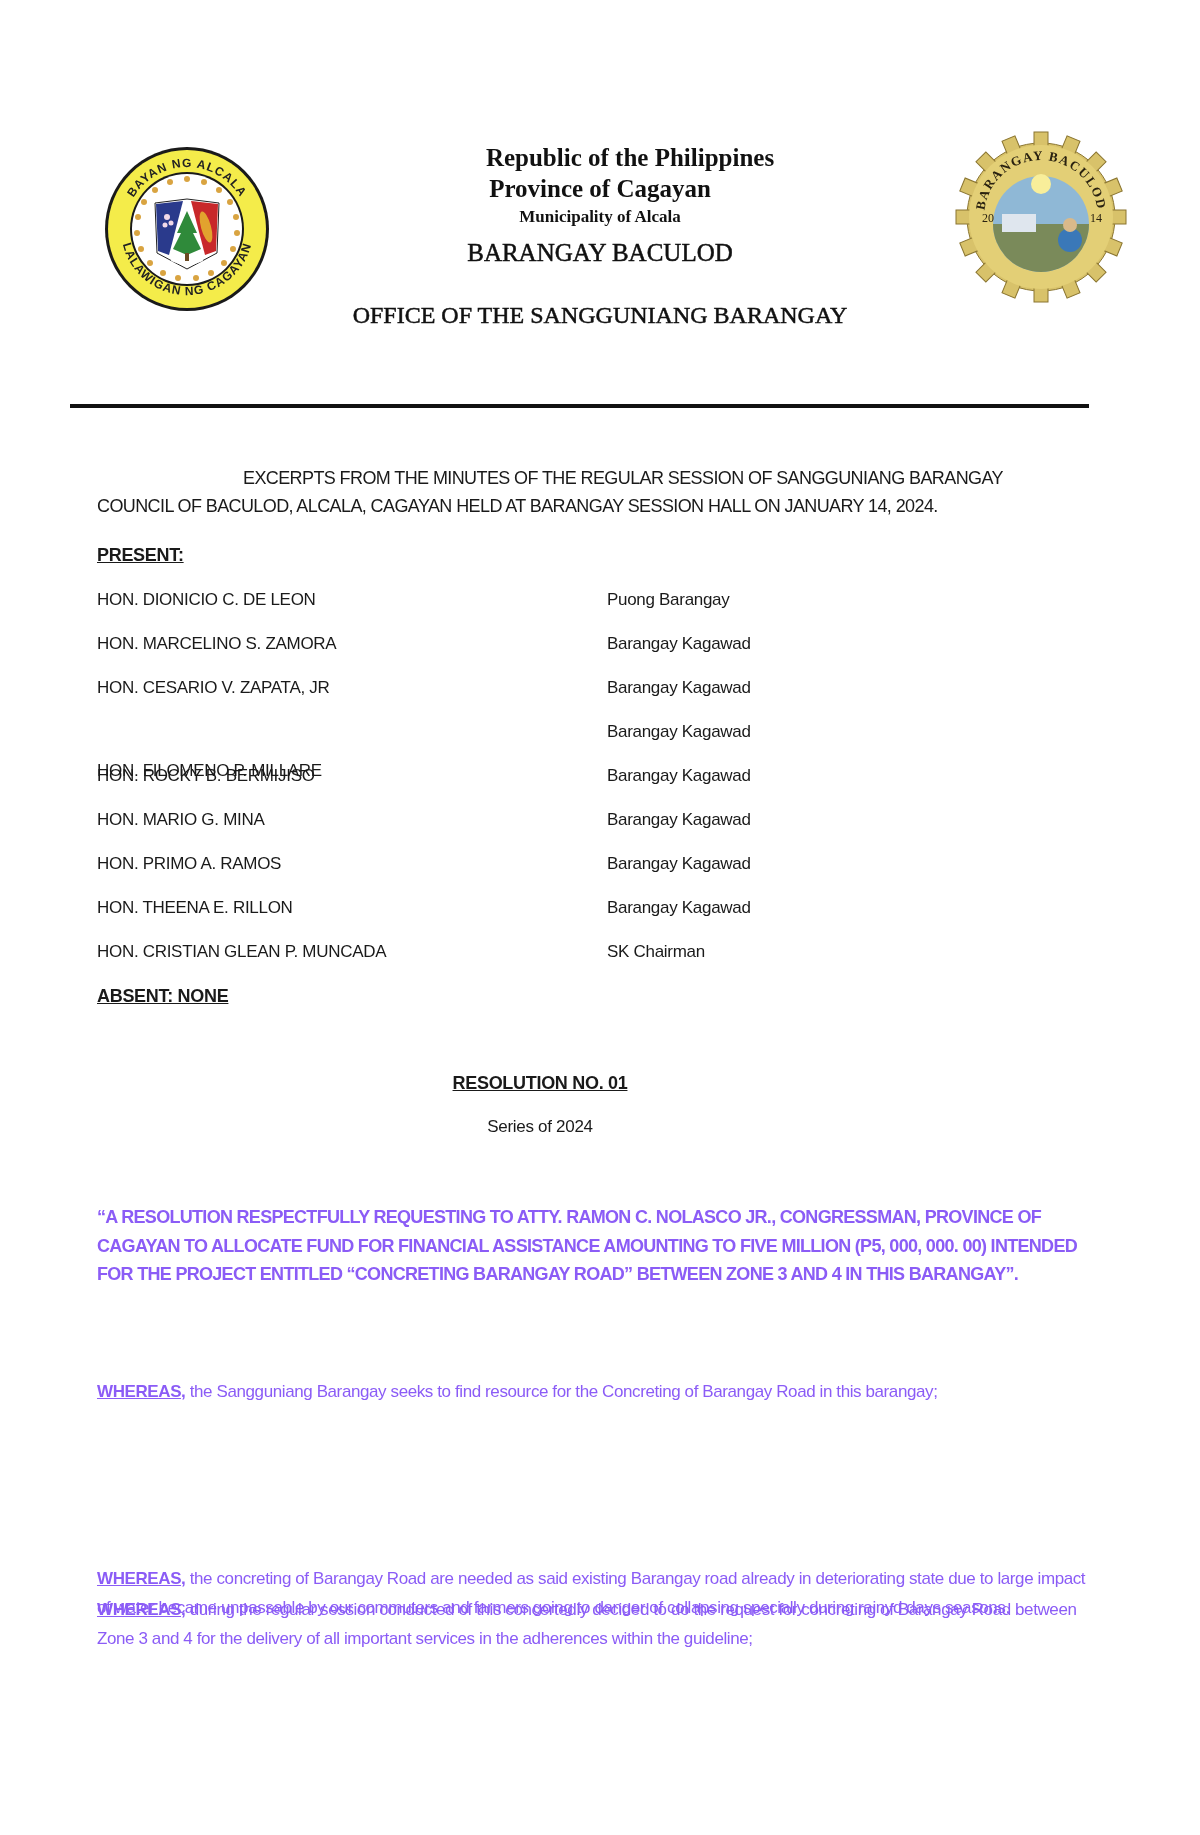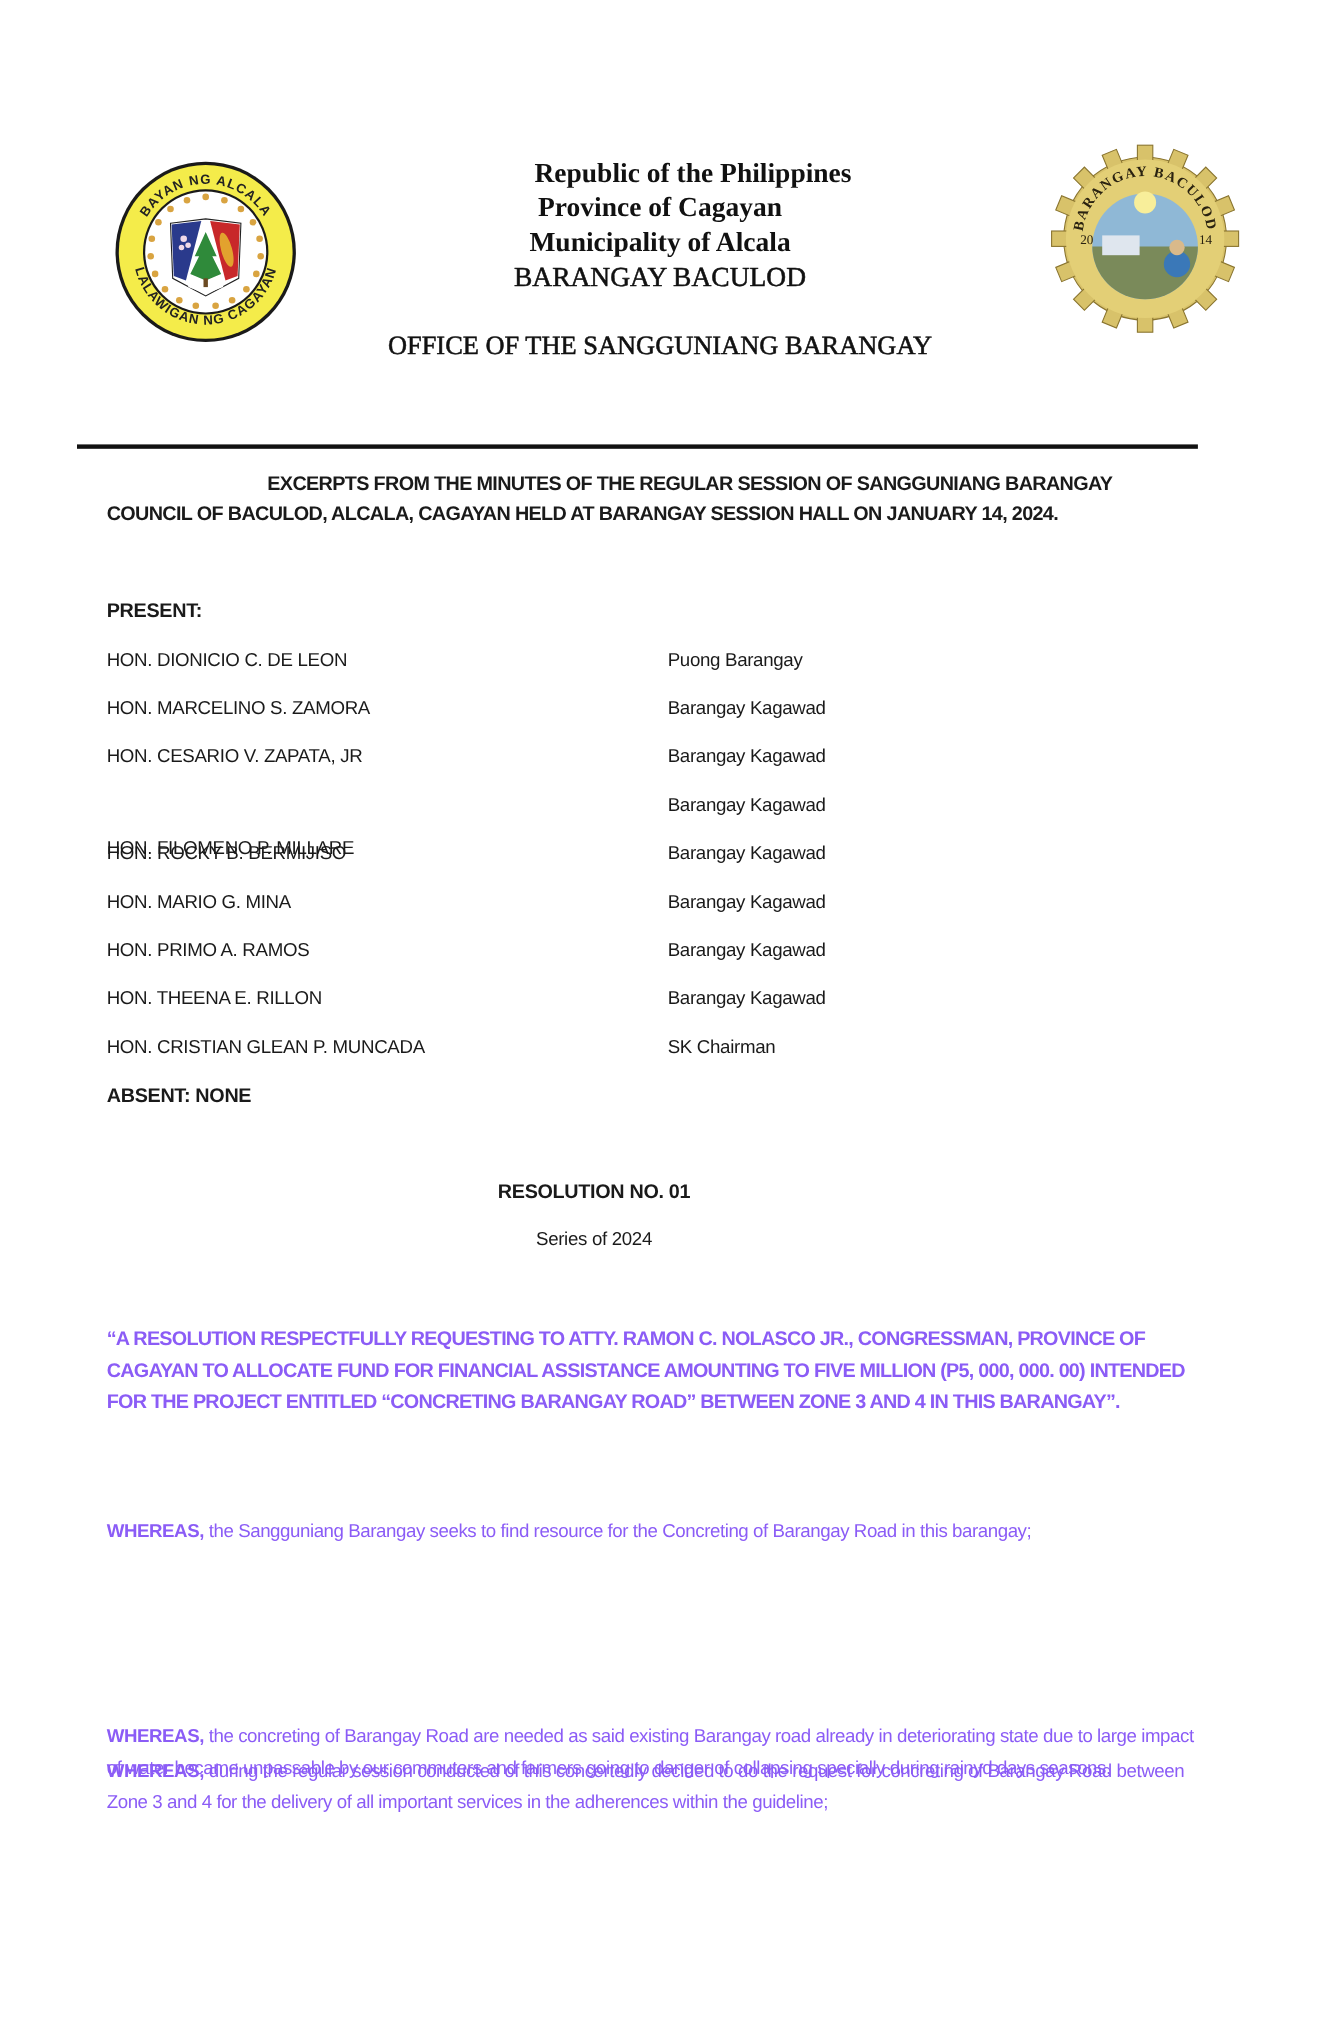--- a/index.html
+++ b/index.html
@@ -5,22 +5,22 @@
     html, body { margin: 0; padding: 0; background: #ffffff; }
     body { width: 1200px; height: 1835px; position: relative; overflow: hidden; color: #111; }
 
     
     .hdr-line { position: absolute; left: 0; width: 1200px; text-align: center; font-family: "Liberation Serif", serif; font-weight: bold; color: #111; white-space: nowrap; }
     .logo-left { position: absolute; left: 103px; top: 145px; width: 168px; height: 168px; }
     .logo-right { position: absolute; left: 952px; top: 128px; width: 178px; height: 178px; }
     .rule { position: absolute; left: 70px; top: 404px; width: 1019px; height: 4px; background: #111; }
 
     .txt { position: absolute; font-family: "Liberation Sans", "DejaVu Sans", sans-serif; font-size: 17px; color: #1a1a1a; white-space: nowrap; letter-spacing: -0.3px; }
-    .bold { font-weight: bold; }
-    .excerpt { font-size: 18px; font-weight: bold; letter-spacing: -0.6px; }
+    .bold { font-weight: bold; text-decoration: underline; }
+    .excerpt { font-size: 18px; font-weight: normal; letter-spacing: -0.6px; margin-top: 39px; }
     .member-name { left: 97px; }
     .member-pos { left: 607px; }
     .center { left: 0; width: 1080px; text-align: center; }
     .para { position: absolute; left: 97px; width: 990px; font-family: "Liberation Sans", "DejaVu Sans", sans-serif; font-size: 17px; line-height: 28.5px; color: #8b5cf6; letter-spacing: -0.4px; }
     .title-para { font-weight: bold; font-size: 18px; letter-spacing: -0.7px; line-height: 28.5px; }
   </style>
 </head>
 <body>
 
 <div class="logo-left">
@@ -111,21 +111,21 @@
     <text font-family="Liberation Serif, serif" font-size="13" font-weight="bold" fill="#2a2210" letter-spacing="1.5">
       <textPath href="#arcTopR" startOffset="50%" text-anchor="middle">BARANGAY BACULOD</textPath>
     </text>
     <text x="30" y="94" font-family="Liberation Serif, serif" font-size="12" fill="#2a2210">20</text>
     <text x="138" y="94" font-family="Liberation Serif, serif" font-size="12" fill="#2a2210">14</text>
   </svg>
 </div>
 
 <div class="hdr-line" style="top:144px; font-size:25px; padding-left:30px;">Republic of the Philippines</div>
 <div class="hdr-line" style="top:175px; font-size:25px; padding-left:0px;">Province of Cagayan</div>
-<div class="hdr-line" style="top:207px; font-size:25px;font-family:Liberation Serif, serif;">Municipality of Alcala</div>
+<div class="hdr-line" style="top:207px; font-size:17px;font-family:Liberation Serif, serif;">Municipality of Alcala</div>
 <div class="hdr-line" style="top:239px; font-size:25px; font-weight:normal; -webkit-text-stroke:0.5px #111;">BARANGAY BACULOD</div>
 <div class="hdr-line" style="top:302px; font-size:24px; font-weight:normal; -webkit-text-stroke:0.5px #111;">OFFICE OF THE SANGGUNIANG BARANGAY</div>
 
 <div class="rule"></div>
 
 <div class="txt excerpt" style="left:243px; top:429px;">EXCERPTS FROM THE MINUTES OF THE REGULAR SESSION OF SANGGUNIANG BARANGAY</div>
 <div class="txt excerpt" style="left:97px; top:457px;">COUNCIL OF BACULOD, ALCALA, CAGAYAN HELD AT BARANGAY SESSION HALL ON JANUARY 14, 2024.</div>
 
 <div class="txt bold" style="left:97px; top:545px; font-size:18px;">PRESENT:</div>
 

